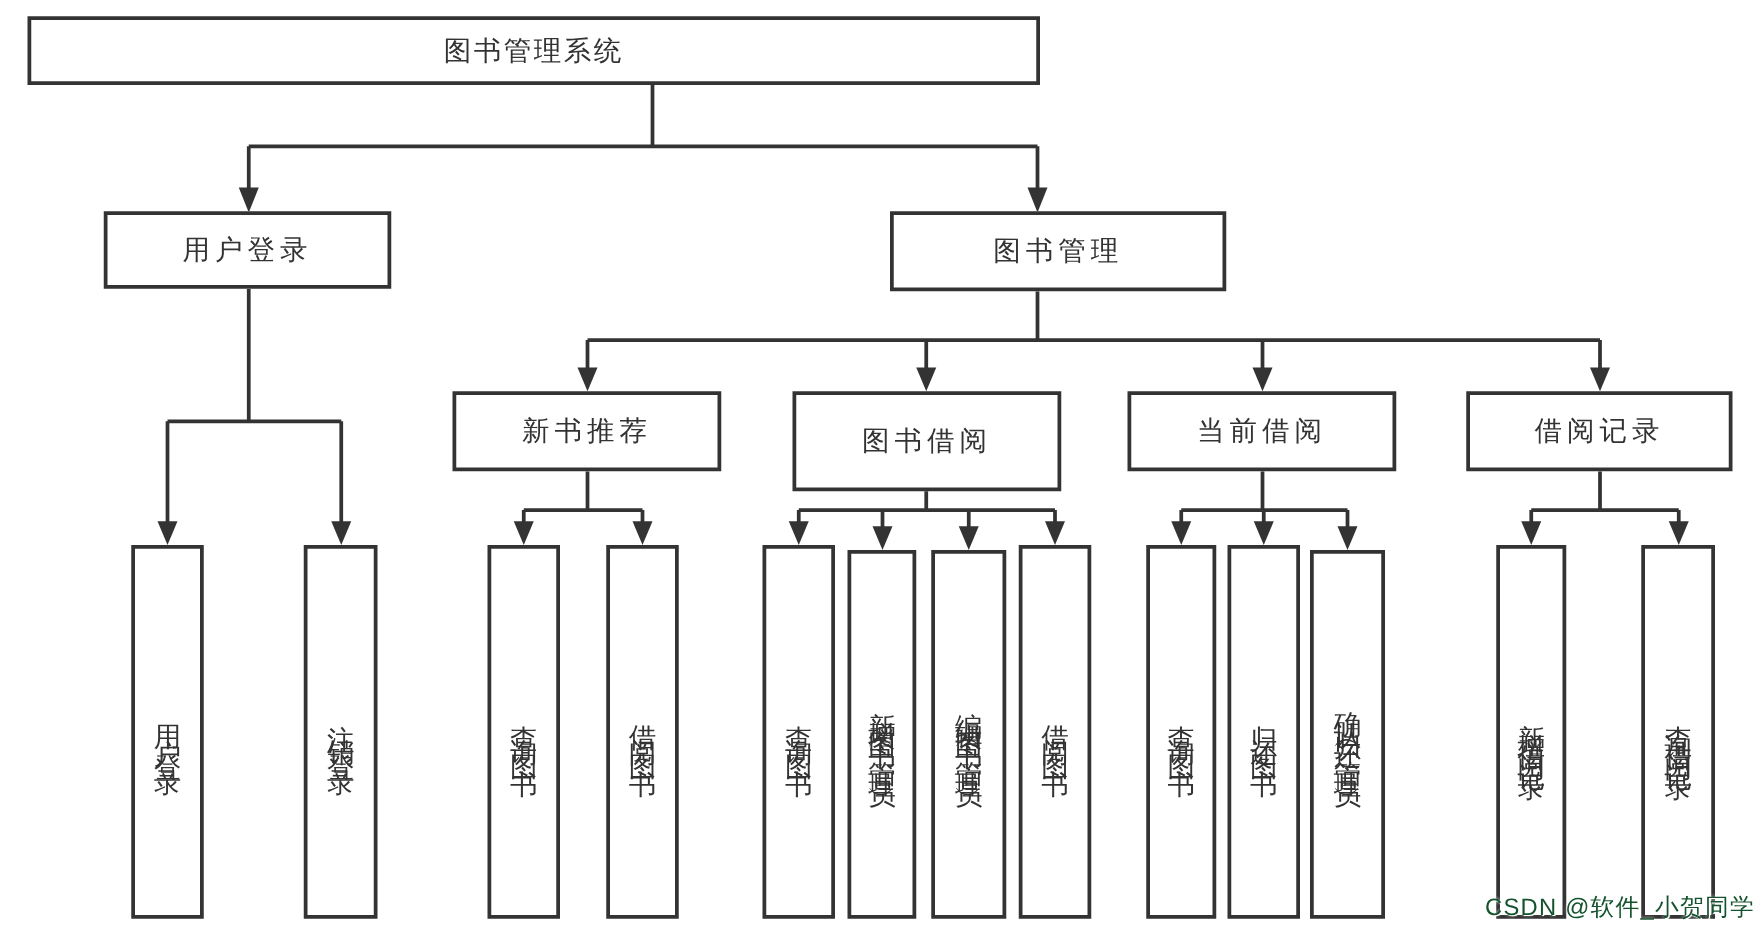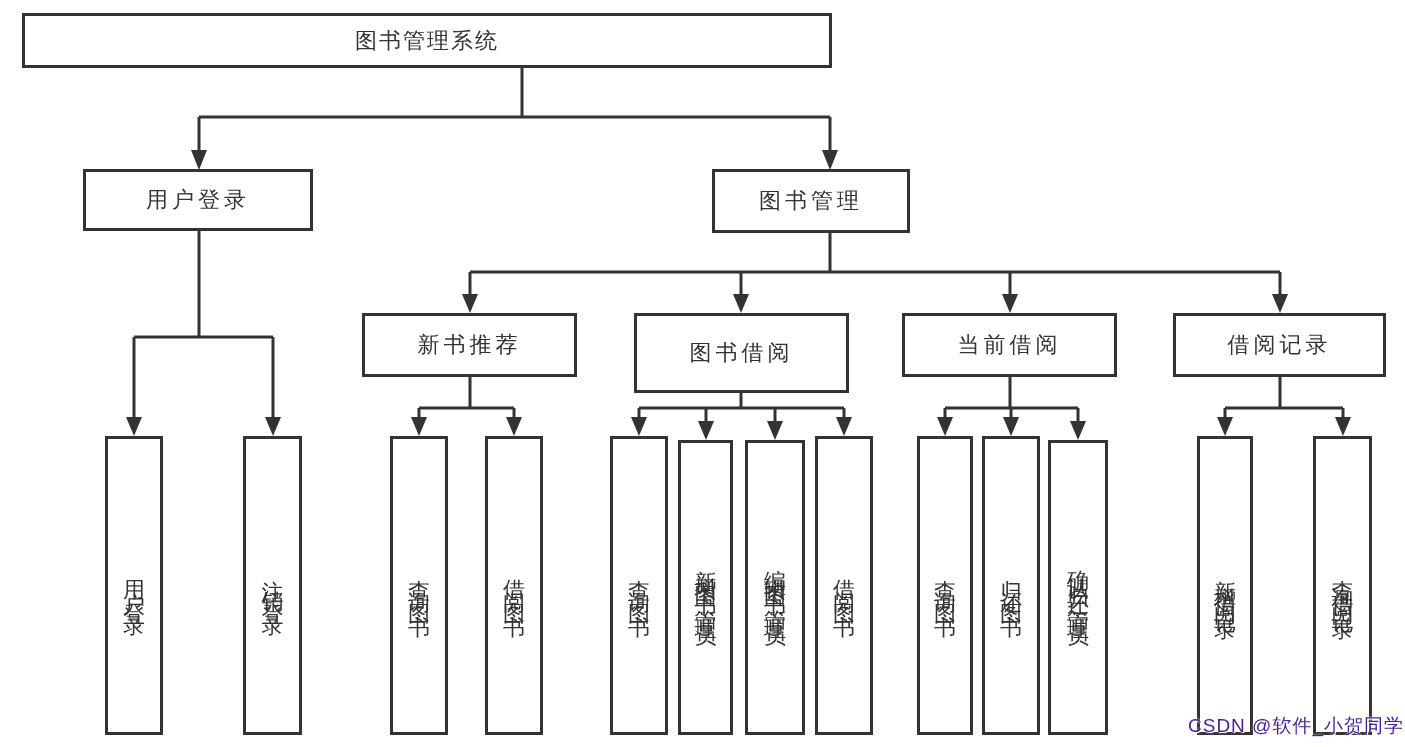--- a/index.html
+++ b/index.html
@@ -31,21 +31,21 @@
   }
   .box.v.long span{letter-spacing:8px;}
   #connectors{position:absolute;left:0;top:0;}
   #connectors path{stroke:#333333;stroke-width:3;fill:none;}
   #connectors polygon{fill:#333333;stroke:none;}
   .watermark{
     position:absolute;
     left:1188px;top:713px;
     font-size:19px;
     letter-spacing:1px;
-    color:#4c1d95;
+    color:#14532d;
     text-shadow:0 0 3px #ffffff,1px 1px 0 #ffffff;
     white-space:nowrap;
     z-index:5;
   }
 </style>
 </head>
 <body>
 
 <div id="canvas">
 
@@ -125,21 +125,21 @@
     </g>
   </svg>
 
   <div class="box h root" style="left:22px;top:13px;width:810px;height:55px">
     <span>图书管理系统</span>
   </div>
 
   <div class="box h" style="left:83px;top:169px;width:230px;height:62px">
     <span>用户登录</span>
   </div>
-  <div class="box h" style="left:712px;top:169px;width:198px;height:64px">
+  <div class="box h" style="left:712px;top:169px;width:269px;height:64px">
     <span>图书管理</span>
   </div>
 
   <div class="box h" style="left:362px;top:313px;width:215px;height:64px">
     <span>新书推荐</span>
   </div>
   <div class="box h" style="left:634px;top:313px;width:215px;height:80px">
     <span>图书借阅</span>
   </div>
   <div class="box h" style="left:902px;top:313px;width:215px;height:64px">

